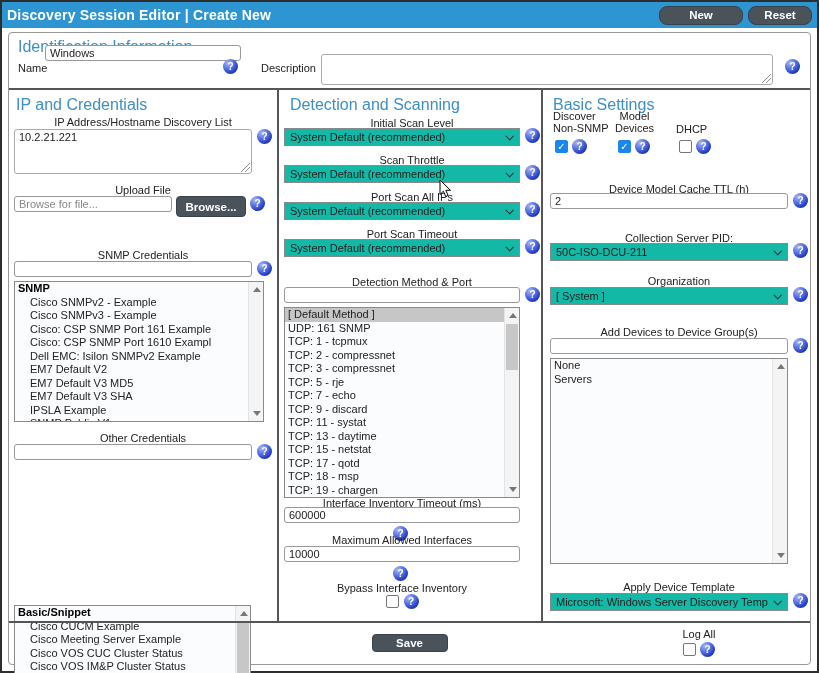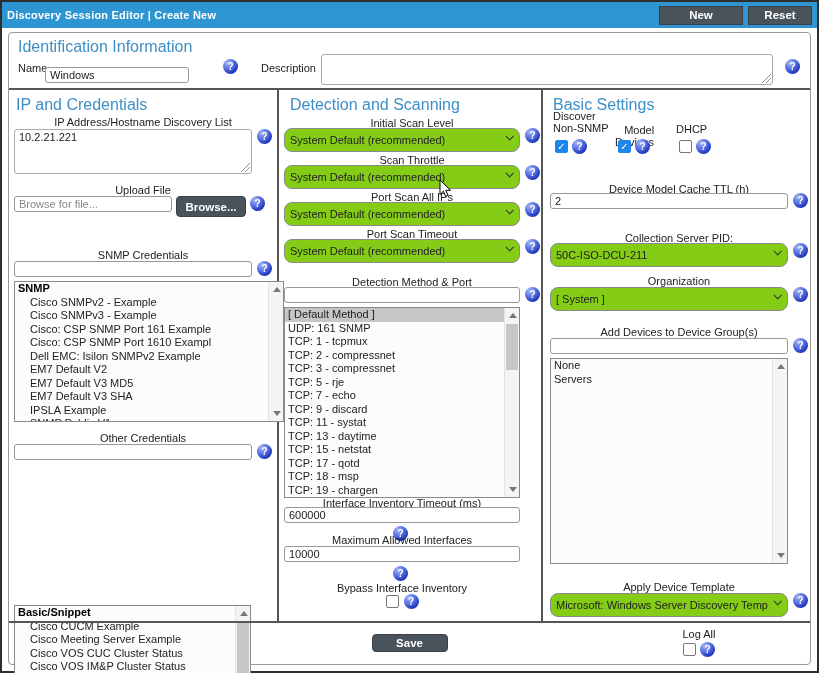--- a/index.html
+++ b/index.html
@@ -3,23 +3,23 @@
 <meta charset="utf-8">
 <style>
   * { box-sizing: border-box; margin: 0; padding: 0; }
   html,body { width:819px; height:673px; }
   body { font-family:"Liberation Sans","DejaVu Sans",sans-serif; background:#fff; position:relative; overflow:hidden; }
   .window { position:absolute; inset:0; border:2px solid #2e2e2e; background:#fff; }
   .abs { position:absolute; }
 
   
   .titlebar { position:absolute; top:0; left:0; right:0; height:26px; background:#2e95d3; display:flex; align-items:center; padding:0 5px; }
-  .tb-title { color:#fff; font-size:11px; font-weight:bold; letter-spacing:.2px; }
+  .tb-title { color:#fff; font-size:14px; font-weight:bold; letter-spacing:.2px; }
   .tb-btns { margin-left:auto; display:flex; gap:5px; }
-  .tb-btn { background:#4a535a; border:1px solid #39424a; color:#fff; font-size:11.5px; font-weight:bold; border-radius:0; height:19px; display:flex; align-items:center; justify-content:center; cursor:pointer; }
+  .tb-btn { background:#4a535a; border:1px solid #39424a; color:#fff; font-size:11.5px; font-weight:bold; border-radius:8px; height:19px; display:flex; align-items:center; justify-content:center; cursor:pointer; }
   .tb-btn.new { width:84px; } .tb-btn.reset { width:64px; }
 
   
   .content { position:absolute; top:30px; left:6px; right:6px; bottom:6px; border:1px solid #999; border-radius:4px; background:#fff; }
 
   .sec-title { color:#3e8fc6; font-size:16px; }
 
   
   .ident { position:absolute; top:0; left:0; right:0; height:57px; border-bottom:2px solid #555; }
 
@@ -39,21 +39,21 @@
 
   .ta-wrap { position:relative; flex:1; }
   .ta { font-family:inherit; font-size:11px; color:#222; border:1px solid #aaa; border-radius:3px; background:#fff; width:100%; height:100%; resize:none; padding:1px 4px; overflow:hidden; }
   .grip { position:absolute; right:2px; bottom:2px; width:9px; height:9px;
     background:linear-gradient(135deg, transparent 0 45%, #909090 45% 52%, transparent 52% 70%, #909090 70% 77%, transparent 77%); }
 
   .help { width:15px; height:15px; border-radius:50%; flex:0 0 15px; display:inline-flex; align-items:center; justify-content:center;
     background:radial-gradient(circle at 32% 26%, #a5b6f3 0%, #5b74e4 38%, #2139bd 72%, #16288f 100%);
     color:#fff; font-size:10px; font-weight:bold; line-height:1; cursor:pointer; }
 
-  .select { position:relative; border:1px solid #8a8a8a; border-radius:8px; height:24px; background:#84cc16; display:flex; align-items:center; padding:0 18px 0 5px; flex:1; cursor:pointer; }
+  .select { position:relative; border:1px solid #8a8a8a; border-radius:0; height:18px; background:#14b8a6; display:flex; align-items:center; padding:0 18px 0 5px; flex:1; cursor:pointer; }
   .sel-text { font-size:11px; color:#222; white-space:nowrap; overflow:hidden; }
   .chev { position:absolute; right:7px; top:5px; width:6px; height:6px; border-right:1.6px solid #333; border-bottom:1.6px solid #333; transform:rotate(45deg) translateY(-1px); }
 
   .listbox { position:relative; border:1px solid #8a8a8a; background:#fbfcfd; overflow:hidden; }
   .li { height:13.5px; line-height:13.5px; font-size:11px; color:#222; padding-left:3px; white-space:nowrap; overflow:hidden; cursor:pointer; }
   .li.group { font-weight:bold; color:#000; }
   .li.ind { padding-left:15px; }
   .li.sel { background:#c6c6c6; }
 
   .sb { position:absolute; top:0; right:0; bottom:0; width:15px; background:#f4f4f4; border-left:1px solid #e3e3e3; cursor:pointer; }
@@ -82,21 +82,21 @@
       <span class="tb-btn new">New</span>
       <span class="tb-btn reset">Reset</span>
     </span>
   </div>
 
   <div class="content">
 
     <div class="ident">
       <div class="sec-title abs" style="top:5px;left:9px">Identification Information</div>
       <div class="lbl-inline abs" style="top:29px;left:9px">Name</div>
-      <input class="ti abs" style="top: 34px; left: 36px; width: 144px;" value="Windows">
+      <input class="ti abs" style="top: 12px; left: 36px; width: 196px;" value="Windows">
       <span class="help abs" style="top:26px;left:214px">?</span>
       <div class="lbl-inline abs" style="top:29px;left:251px;width:56px;text-align:right">Description</div>
       <div class="ta-wrap abs" style="top:21px;left:312px;width:452px;height:31px">
         <textarea class="ta" style=""></textarea>
         <span class="grip"></span>
       </div>
       <span class="help abs" style="top:26px;left:776px">?</span>
     </div>
 
     <div class="cols">
@@ -118,21 +118,21 @@
           <input class="ti" style="width: 158px; flex: 0 0 158px;" placeholder="Browse for file...">
           <span class="dark-btn" style="width:70px;height:21px">Browse...</span>
           <span class="help">?</span>
         </div>
 
         <div class="lbl abs" style="top:159px;left:5px;width:258px">SNMP Credentials</div>
         <div class="row abs" style="top:171px;left:5px;width:258px">
           <input class="ti" value="" style="">
           <span class="help">?</span>
         </div>
-        <div class="listbox abs" style="top:191px;left:5px;width:270px;height:141px">
+        <div class="listbox abs" style="top:191px;left:5px;width:250px;height:141px">
           <div style="padding-right:15px">
             <div class="li group">SNMP</div>
             <div class="li ind">Cisco SNMPv2 - Example</div>
             <div class="li ind">Cisco SNMPv3 - Example</div>
             <div class="li ind">Cisco: CSP SNMP Port 161 Example</div>
             <div class="li ind">Cisco: CSP SNMP Port 1610 Exampl</div>
             <div class="li ind">Dell EMC: Isilon SNMPv2 Example</div>
             <div class="li ind">EM7 Default V2</div>
             <div class="li ind">EM7 Default V3 MD5</div>
             <div class="li ind">EM7 Default V3 SHA</div>
@@ -255,21 +255,21 @@
         <div class="sec-title abs" style="top:6px;left:8px">Basic Settings</div>
 
         <div class="lbl abs" style="top:20px;left:8px;text-align:left">
           <span>Discover</span><br><span>Non-SNMP</span>
         </div>
         <div class="row abs" style="top:49px;left:10px;align-items:center;gap:4px">
           <span class="cb on">✓</span>
           <span class="help">?</span>
         </div>
 
-        <div class="lbl abs" style="top:34px;left:70px;text-align:right">
+        <div class="lbl abs" style="top:20px;left:70px;text-align:center">
           <span>Model</span><br><span>Devices</span>
         </div>
         <div class="row abs" style="top:49px;left:73px;align-items:center;gap:4px">
           <span class="cb on">✓</span>
           <span class="help">?</span>
         </div>
 
         <div class="lbl abs" style="top:33px;left:131px;text-align:left">DHCP</div>
         <div class="row abs" style="top:49px;left:134px;align-items:center;gap:4px">
           <span class="cb"></span>

